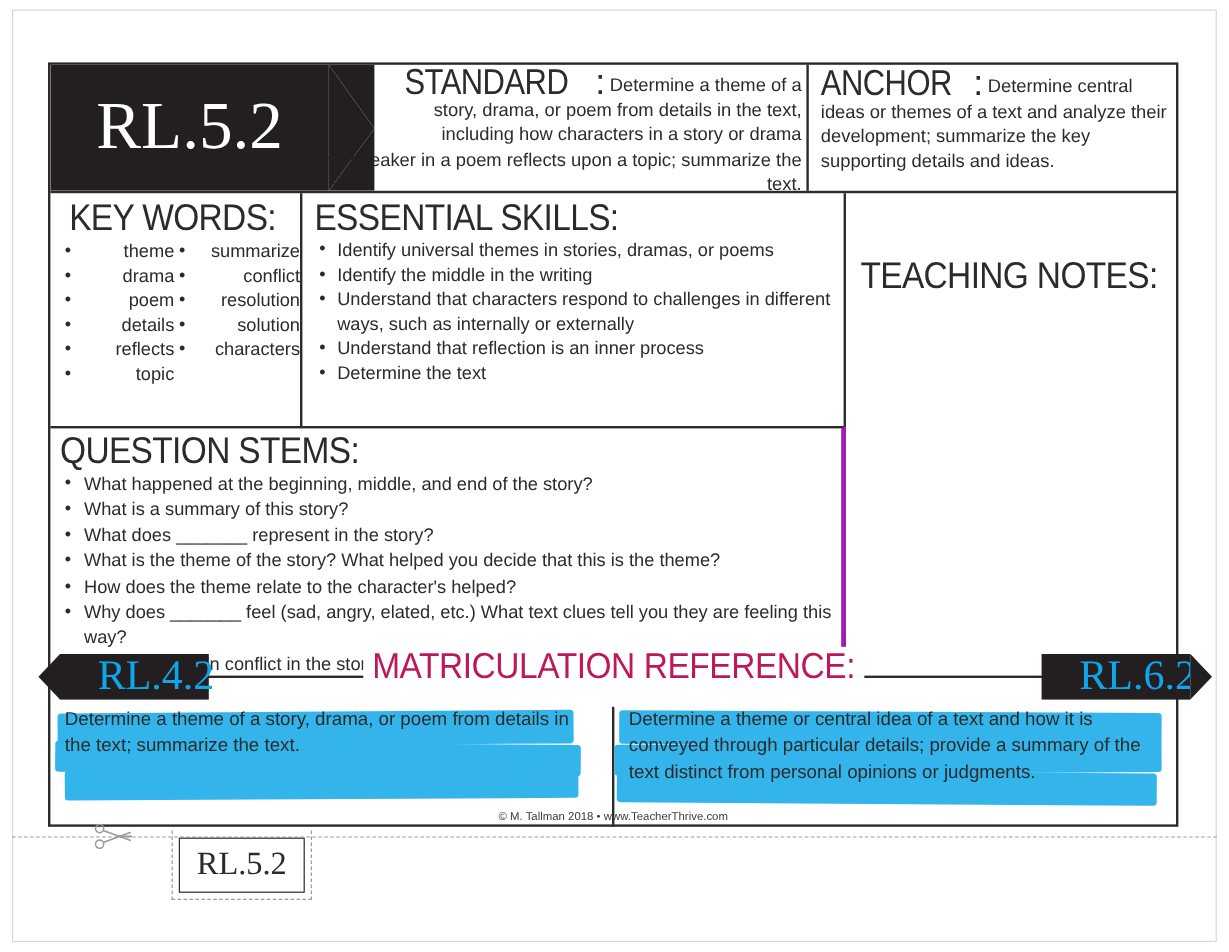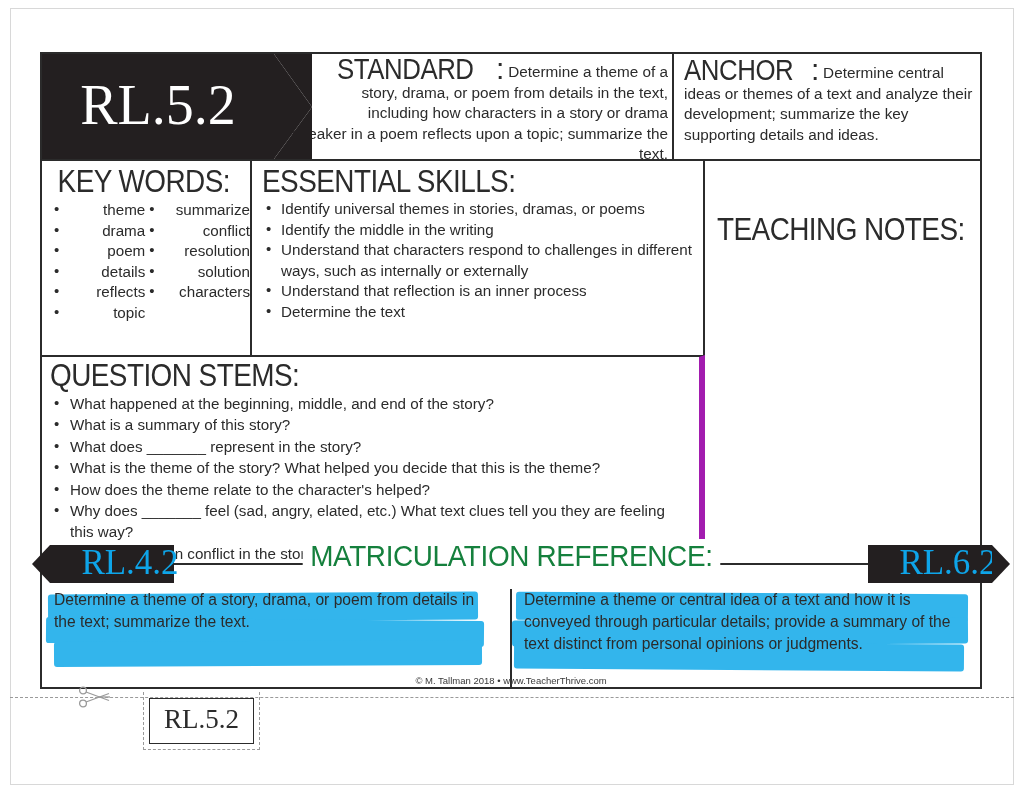--- a/index.html
+++ b/index.html
@@ -184,21 +184,21 @@
   .kw-cols ul { width: 100px; }
   .kw-cols ul.col2 { width: 110px; }
 
   
   .qs-row {
     position: absolute;
     left: 0; top: 301px;
     width: 663px;
     height: 208px;
     border-top: 2px solid #2b2b2b;
-    border-right: 6px solid #a21caf;
+    border-right: 4px solid #a21caf;
     padding: 2px 8px 0 8px;
   }
   .qs-row ul.bullets li { line-height: 21.4px; padding-left: 20px; }
 
   
   .tn-lower {
     position: absolute;
     left: 665px; top: 301px;
     width: 275px; height: 208px;
   }
@@ -212,21 +212,21 @@
     border-top: 2px solid #2b2b2b;
   }
   .matric-title {
     position: absolute;
     left: 0; top: -26px;
     width: 100%;
     text-align: center;
     font-size: 30px;
     font-weight: 300;
     letter-spacing: -0.4px;
-    color: #15803d;
+    color: #be185d;
     z-index: 2;
   }
   .matric-title span {
     background: #fff;
     padding: 0 8px;
     display: inline-block;
     transform: scaleX(0.93);
   }
 
   .tag {

